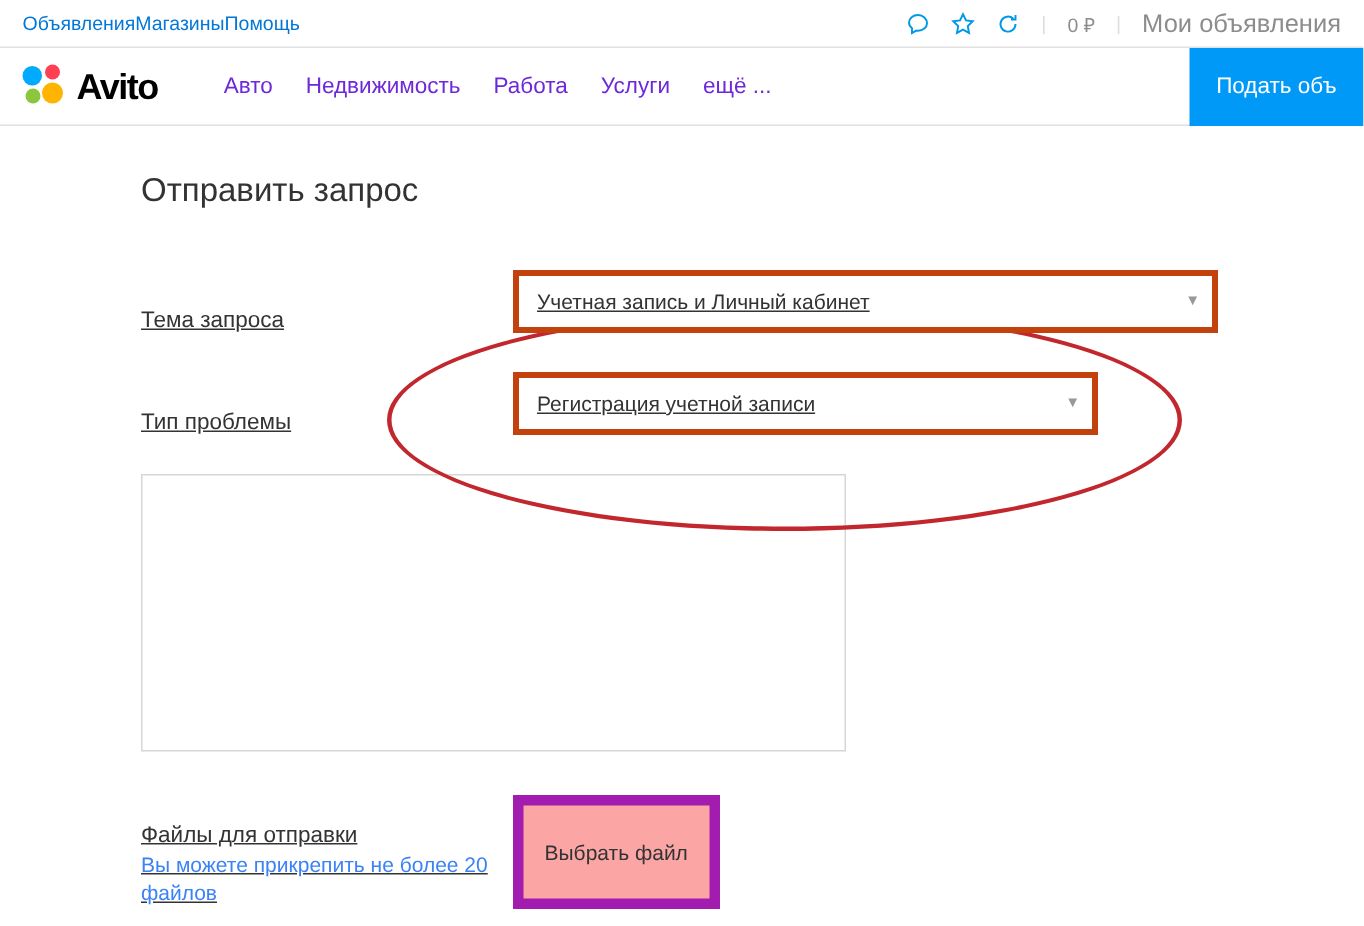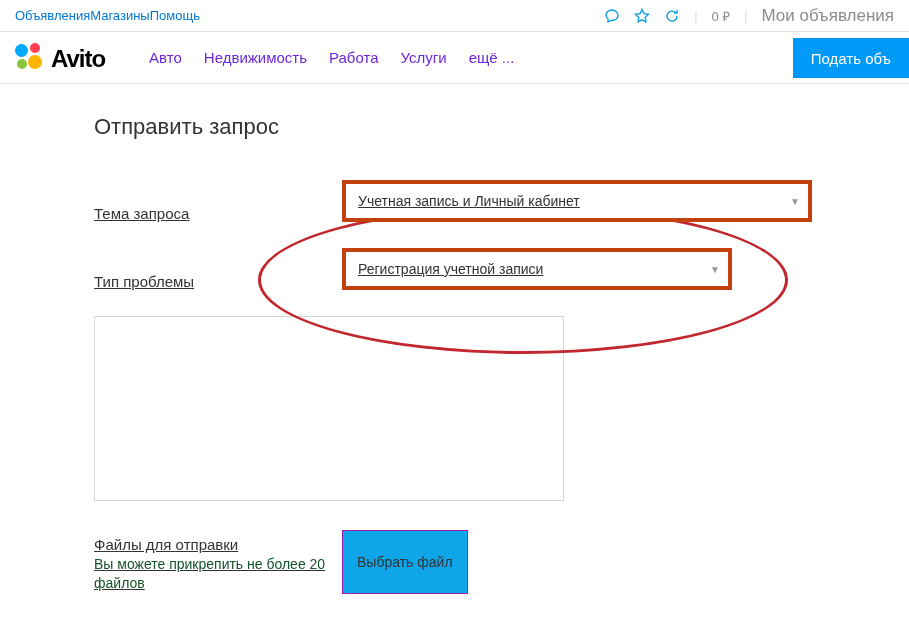--- a/index.html
+++ b/index.html
@@ -16,32 +16,32 @@
 .logo { display: flex; align-items: flex-end; gap: 6px; margin-right: 44px; }
 .logo-dots { width: 30px; height: 30px; position: relative; }
 .dot { position: absolute; border-radius: 50%; }
 .dot1 { width: 13px; height: 13px; background: #0af; left: 0; top: 1px; }
 .dot2 { width: 10px; height: 10px; background: #ff4053; left: 15px; top: 0; }
 .dot3 { width: 10px; height: 10px; background: #8cc63f; left: 2px; top: 16px; }
 .dot4 { width: 14px; height: 14px; background: #ffb400; left: 13px; top: 12px; }
 .logo-text { font-size: 24px; font-weight: bold; color: #000; letter-spacing: -1px; }
 .nav { display: flex; gap: 22px; flex: 1; }
 .nav a { color: #6d28d9; text-decoration: none; font-size: 15px; }
-.post-btn { background: #0099f7; color: #fff; border: none; padding: 12px 18px; font-size: 15px; cursor: pointer; margin-right: -15px; height: 40px; }
+.post-btn { background: #0099f7; color: #fff; border: none; padding: 12px 18px; font-size: 15px; cursor: pointer; margin-right: -15px; height: 52px; }
 .content { padding: 30px 0 30px 94px; position: relative; }
 .page-title { font-size: 22px; font-weight: normal; margin-bottom: 40px; color: #333; }
 .form-row { display: flex; margin-bottom: 26px; align-items: flex-end; text-decoration: underline; }
 .form-label { width: 248px; font-size: 15px; color: #333; padding-top: 6px; }
 .form-field { flex: 0 0 470px; }
 .select-box { width: 100%; height: 42px; border: 4px solid #c2410c; background: #fff; padding: 0 30px 0 12px; font-size: 14px; color: #333; position: relative; display: flex; align-items: center; cursor: pointer; }
 .select-box.narrow { width: 390px; }
 .select-arrow { position: absolute; right: 8px; top: 50%; transform: translateY(-50%); color: #999; font-size: 10px; }
 .textarea-box { width: 100%; height: 185px; border: 1px solid #d6d6d6; background: #fff; resize: none; padding: 8px; font-family: inherit; font-size: 14px; }
-.file-btn { padding: 23px 14px; background: #0ea5e9; border: 1px solid #a21caf; font-size: 14px; cursor: pointer; color: #333; }
-.file-hint { color: #14532d; font-size: 14px; margin-top: 2px; line-height: 1.4; }
+.file-btn { padding: 23px 14px; background: #fca5a5; border: 7px solid #a21caf; font-size: 14px; cursor: pointer; color: #333; }
+.file-hint { color: #3b82f6; font-size: 14px; margin-top: 2px; line-height: 1.4; }
 .submit-btn { background: #0099f7; color: #fff; border: none; padding: 11px 20px; font-size: 14px; cursor: pointer; }
 .ellipse-annotation { position: absolute; left: 258px; top: 122px; width: 530px; height: 148px; border: 3px solid #c1272d; border-radius: 50%; pointer-events: none; }
 </style>
 </head>
 <body>
 
 <div class="topbar">
   <div class="topbar-left">
     <a href="#">Объявления</a>
     <a href="#">Магазины</a>

